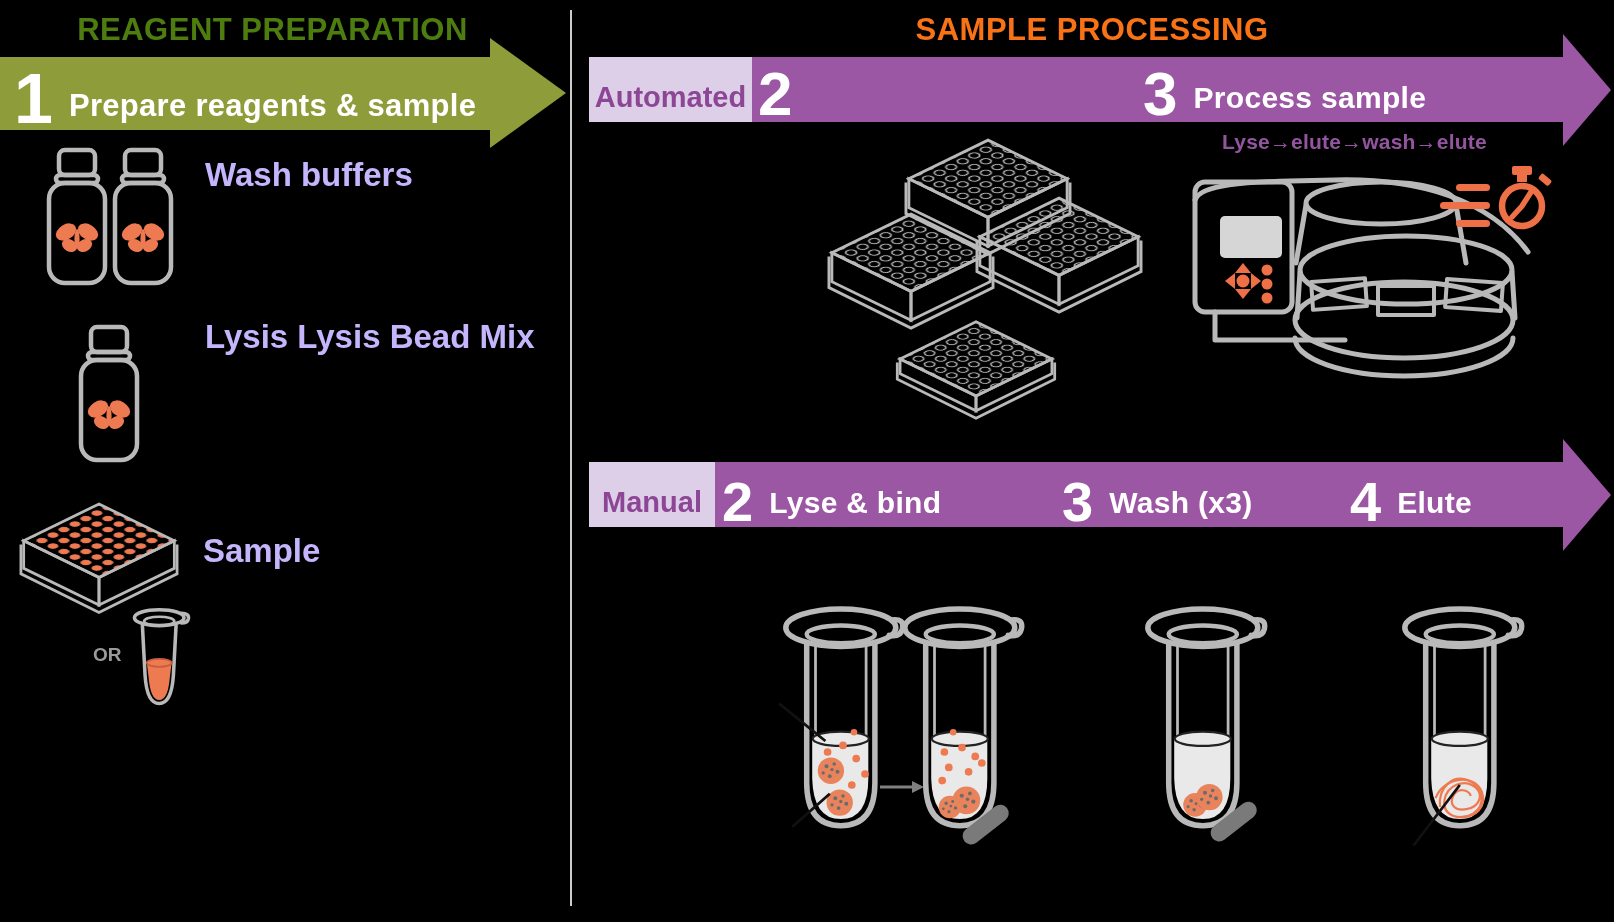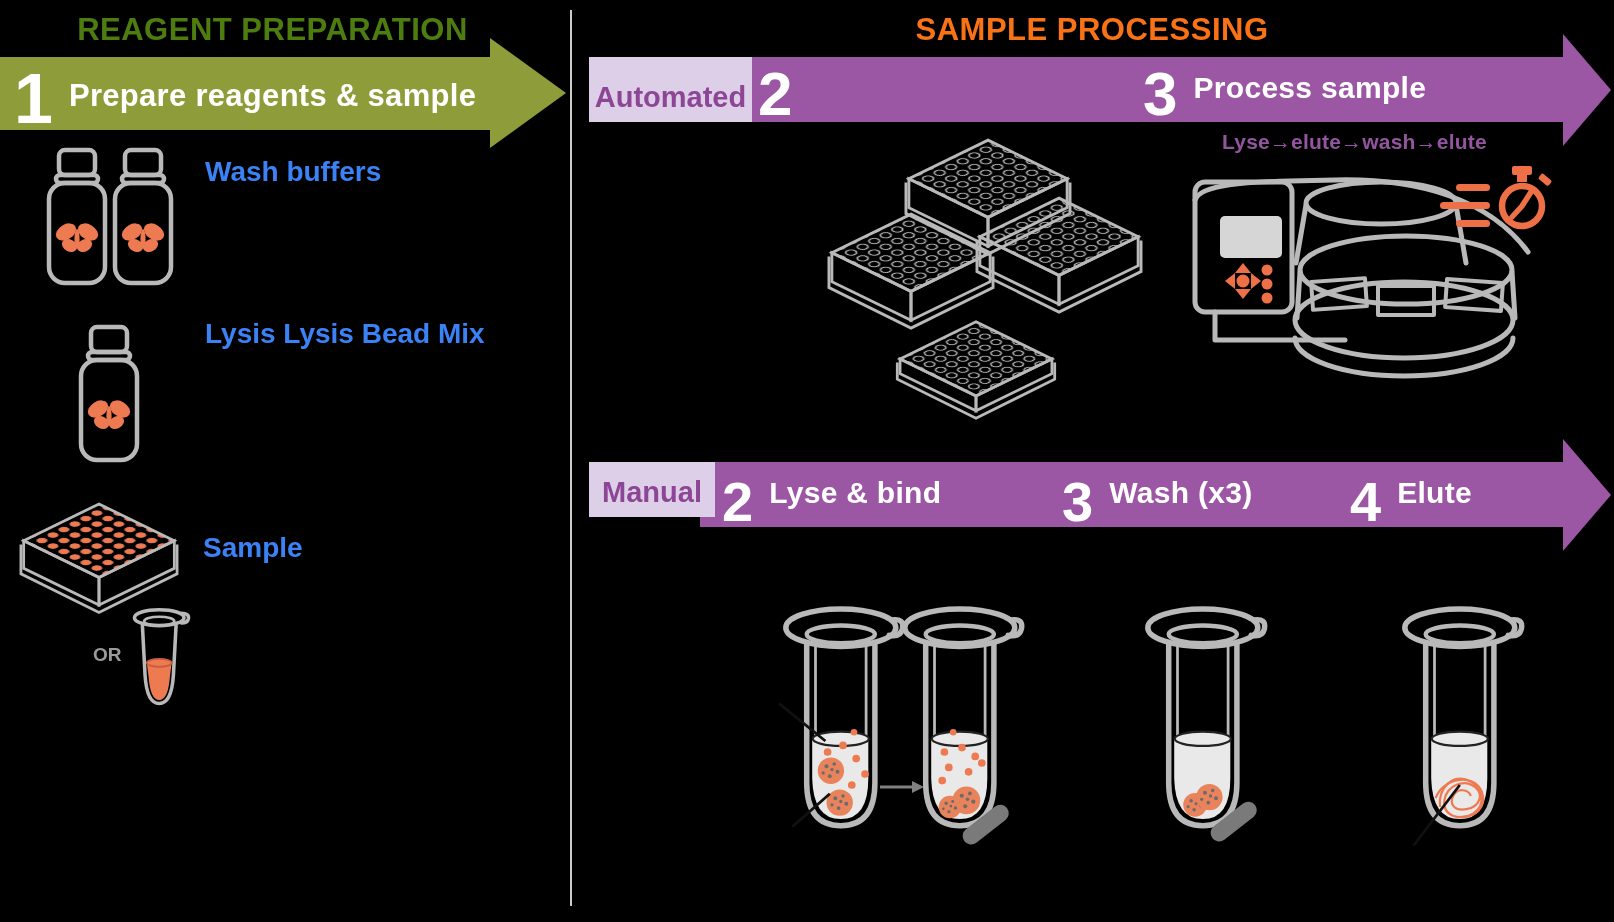--- a/index.html
+++ b/index.html
@@ -11,25 +11,25 @@
   .title.purple{color:#f97316;}
   .divider{position:absolute;left:570px;top:10px;width:2px;height:896px;background:#cccccc;}
   .arrow-body{position:absolute;}
   .green-bg{background:#8e9d3a;}
   .purple-bg{background:#9c57a4;}
   .arrow-head{position:absolute;width:0;height:0;}
   .head-green{border-top:55px solid transparent;border-bottom:55px solid transparent;border-left:76px solid #8e9d3a;}
   .head-purple{border-top:56px solid transparent;border-bottom:56px solid transparent;border-left:48px solid #9c57a4;}
   .step{position:absolute;display:flex;align-items:flex-end;color:#fff;white-space:nowrap;}
   .step .num{font-weight:bold;line-height:.82;padding-bottom:2px;}
-  .step .lbl{font-weight:bold;font-size:30px;line-height:1;padding-bottom:19px;padding-left:16px;letter-spacing:.3px;}
+  .step .lbl{font-weight:bold;font-size:30px;line-height:1;padding-bottom:9px;padding-left:16px;letter-spacing:.3px;}
   .num-xl{font-size:70px;} .num-lg{font-size:62px;} .num-md{font-size:56px;}
   .mode-box{position:absolute;background:#ddcfe7;display:flex;align-items:flex-end;justify-content:center;
             color:#8d4596;font-weight:bold;font-size:29px;padding-bottom:8px;box-sizing:border-box;margin-left:15px;}
-  .side-label{position:absolute;color:#3b82f6;font-weight:bold;font-size:28px;white-space:nowrap;}
+  .side-label{position:absolute;color:#c4b5fd;font-weight:bold;font-size:33px;white-space:nowrap;}
   .or{position:absolute;color:#9a9a9a;font-weight:bold;font-size:19px;}
   .sub-steps{position:absolute;color:#9455a0;font-weight:bold;font-size:21px;letter-spacing:.2px;white-space:nowrap;}
   svg{display:block;overflow:visible;}
 </style>
 </head>
 <body>
 
 <div class="canvas">
 
   <svg style="position:absolute;width:0;height:0" aria-hidden="true">
@@ -198,21 +198,21 @@
         <circle cx="362" cy="46" r="20" fill="none" stroke="#ee7046" stroke-width="6.5"></circle>
         <rect x="352" y="6" width="20" height="9" rx="2" fill="#ee7046"></rect>
         <rect x="357" y="14" width="10" height="8" fill="#ee7046"></rect>
         <rect x="379" y="16" width="13" height="7" rx="2" fill="#ee7046" transform="rotate(40 385 19)"></rect>
         <path d="M352,57 L362,46 L371,32" fill="none" stroke="#ee7046" stroke-width="5.5" stroke-linecap="round"></path>
       </g>
     </svg>
 
     <div class="arrow-body purple-bg" style="left:700px;top:462px;width:863px;height:65px"></div>
     <div class="arrow-head head-purple" style="left:1563px;top:439px"></div>
-    <div class="mode-box" style="left:574px;top:462px;width:126px;height:55px">Manual</div>
+    <div class="mode-box" style="left:574px;top:462px;width:126px;height:65px">Manual</div>
     <div class="step" style="left:722px;top:462px;height:65px">
       <span class="num num-md">2</span>
       <span class="lbl">Lyse &amp; bind</span>
     </div>
     <div class="step" style="left:1062px;top:462px;height:65px">
       <span class="num num-md">3</span>
       <span class="lbl">Wash (x3)</span>
     </div>
     <div class="step" style="left:1350px;top:462px;height:65px">
       <span class="num num-md">4</span>

